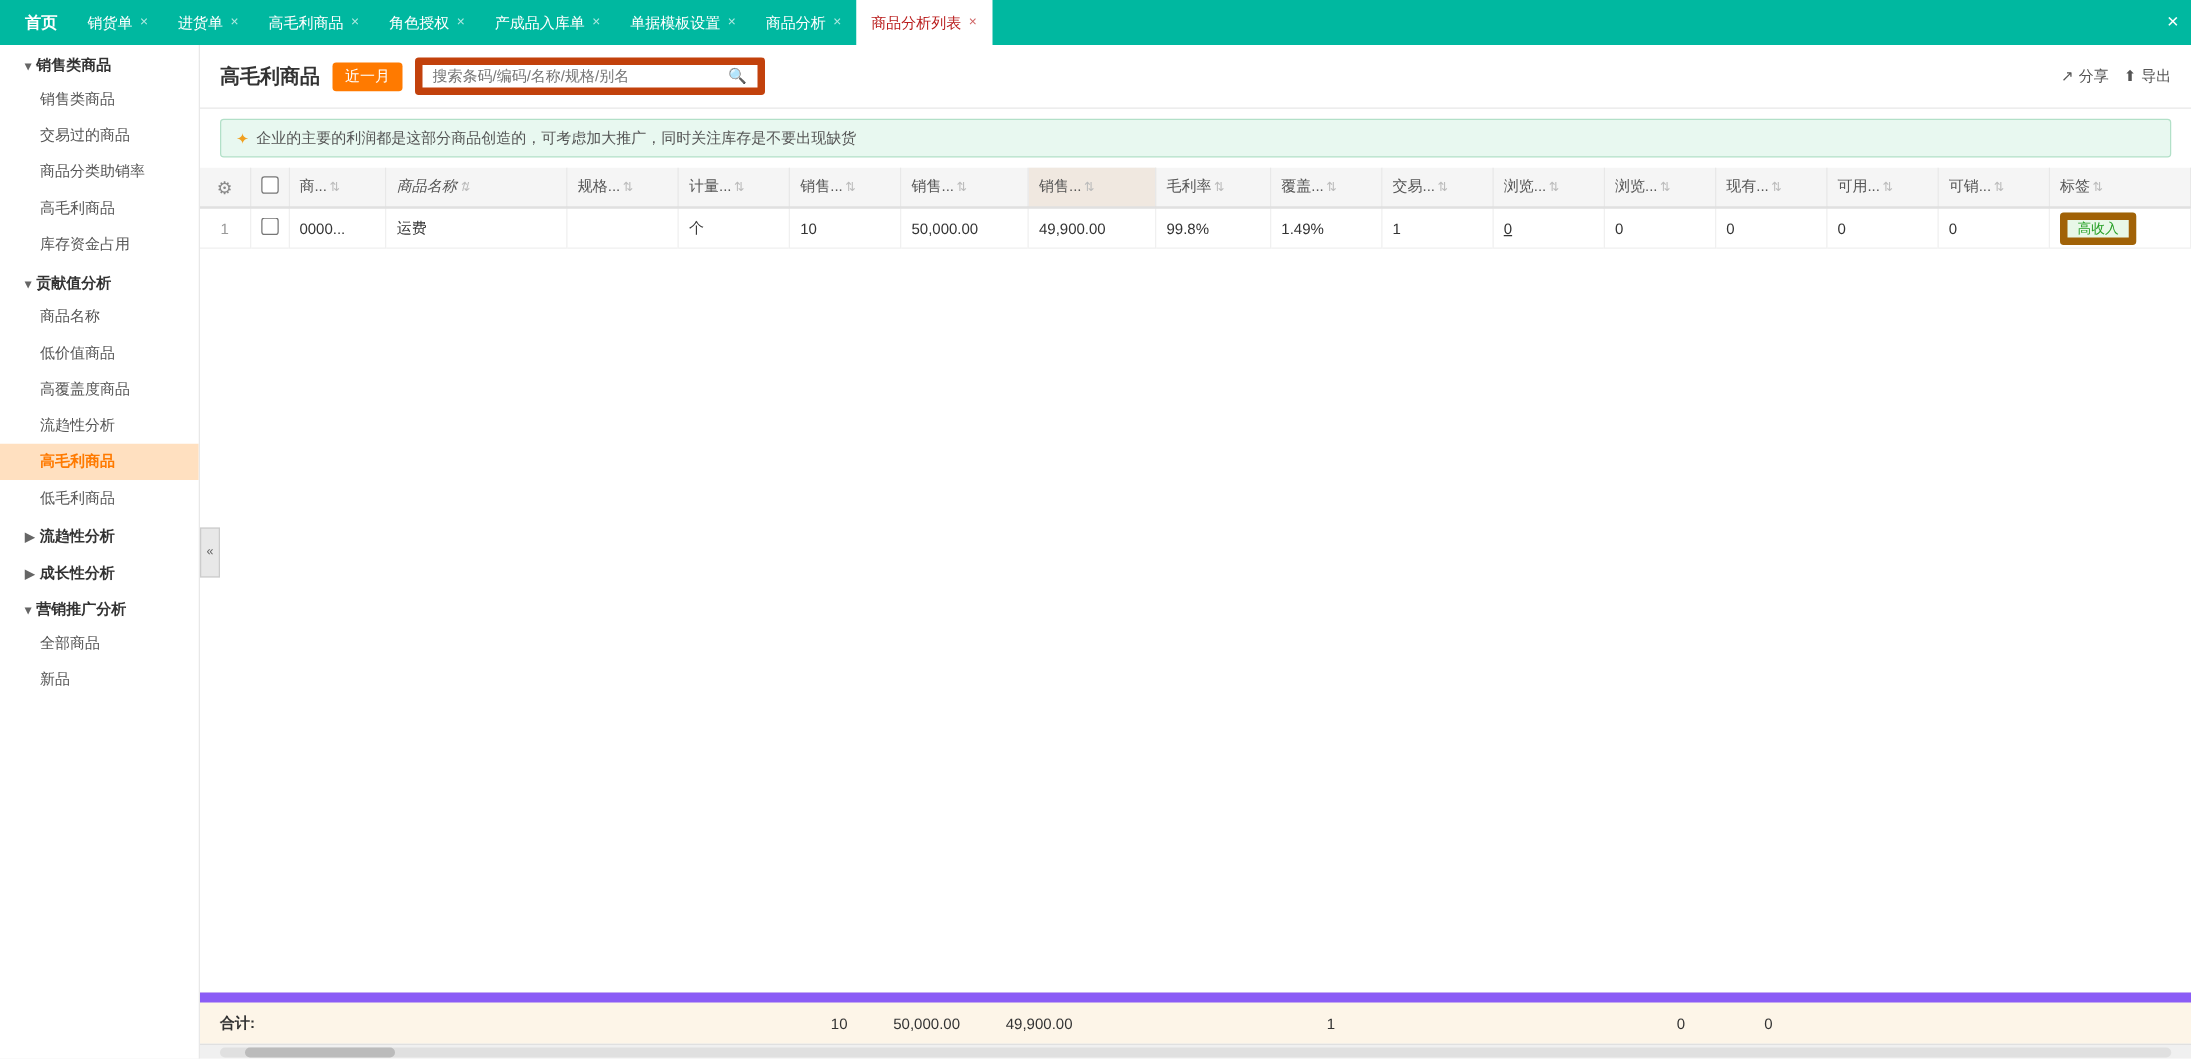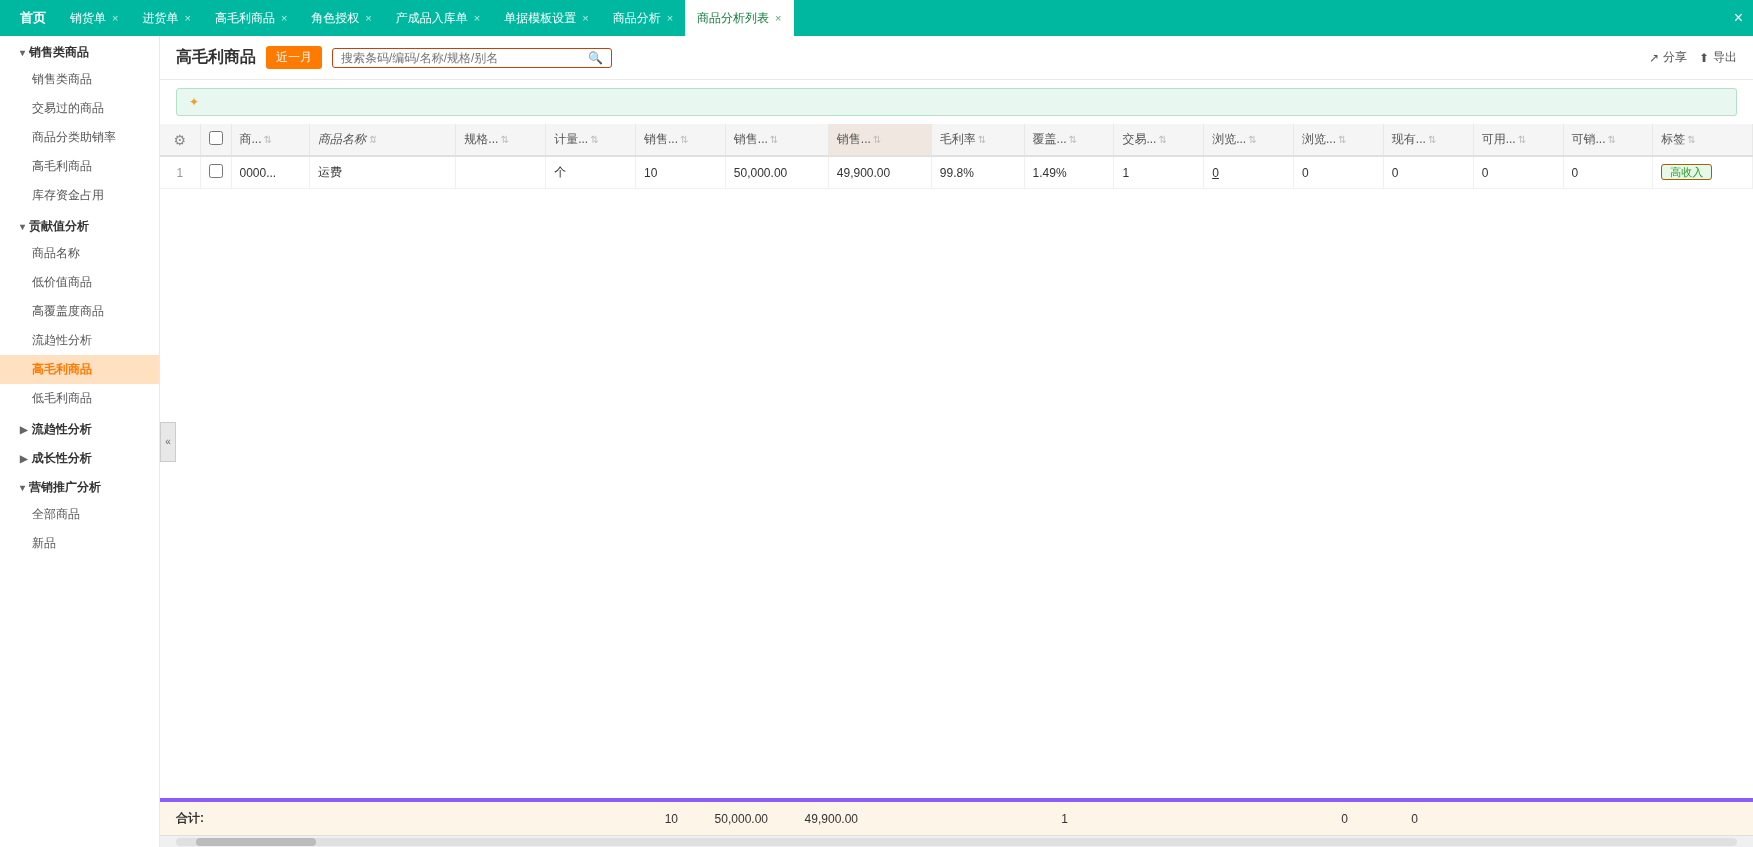--- a/index.html
+++ b/index.html
@@ -18,21 +18,21 @@
     .top-nav .nav-item {
       padding: 0 12px;
       height: 36px;
       display: flex;
       align-items: center;
       cursor: pointer;
       white-space: nowrap;
       font-size: 13px;
       color: #fff;
     }
-    .top-nav .nav-item.active { background: #fff; color: #15803d; }
+    .top-nav .nav-item.active { background: #fff; color: #b91c1c; }
     .top-nav .nav-item .close-x {
       margin-left: 6px;
       font-size: 11px;
       opacity: 0.7;
       cursor: pointer;
     }
     .top-nav .nav-item.home { font-weight: bold; }
     .window-close {
       position: absolute;
       right: 10px;
@@ -123,21 +123,21 @@
       color: #fff;
       border: none;
       padding: 3px 10px;
       border-radius: 3px;
       cursor: pointer;
       font-size: 12px;
     }
     .search-box {
       display: flex;
       align-items: center;
-      border: 1px solid #c2410c;
+      border: 6px solid #c2410c;
       border-radius: 3px;
       padding: 2px 8px;
       flex: 1;
       max-width: 280px;
     }
     .search-box input {
       border: none;
       outline: none;
       font-size: 12px;
       color: #999;
@@ -204,31 +204,31 @@
     tbody td {
       padding: 7px 8px;
       color: #333;
       border-right: 1px solid #f0f0f0;
       white-space: nowrap;
       font-size: 12px;
     }
     .tag-high-income {
       background: #e8f8e8;
       color: #28a028;
-      border: 1px solid #a16207;
+      border: 6px solid #a16207;
       padding: 1px 8px;
       border-radius: 3px;
       font-size: 11px;
     }
     .underline-link { text-decoration: underline; cursor: pointer; color: #333; }
 
     
     .footer-total {
       background: #fdf5e8;
-      border-top: 4px solid #8b5cf6;
+      border-top: 8px solid #8b5cf6;
       padding: 8px 16px;
       display: flex;
       align-items: center;
       gap: 0;
       font-size: 12px;
       color: #333;
     }
     .footer-total .label {
       min-width: 80px;
       font-weight: bold;
@@ -373,20 +373,21 @@
         </div>
         <div class="action-btn">
           <span>⬆</span>
           <span>导出</span>
         </div>
       </div>
     </div>
 
     <div class="tip-bar">
       <span class="tip-icon">✦</span>
+      <span>企业的主要的利润都是这部分商品创造的，可考虑加大推广，同时关注库存是不要出现缺货</span>
     </div>
 
     <div class="table-container">
       <table>
         <thead>
           <tr>
             <th style="width:40px; text-align:center;">
               <span class="settings-icon">⚙</span>
             </th>
             <th style="width:30px; text-align:center;">

